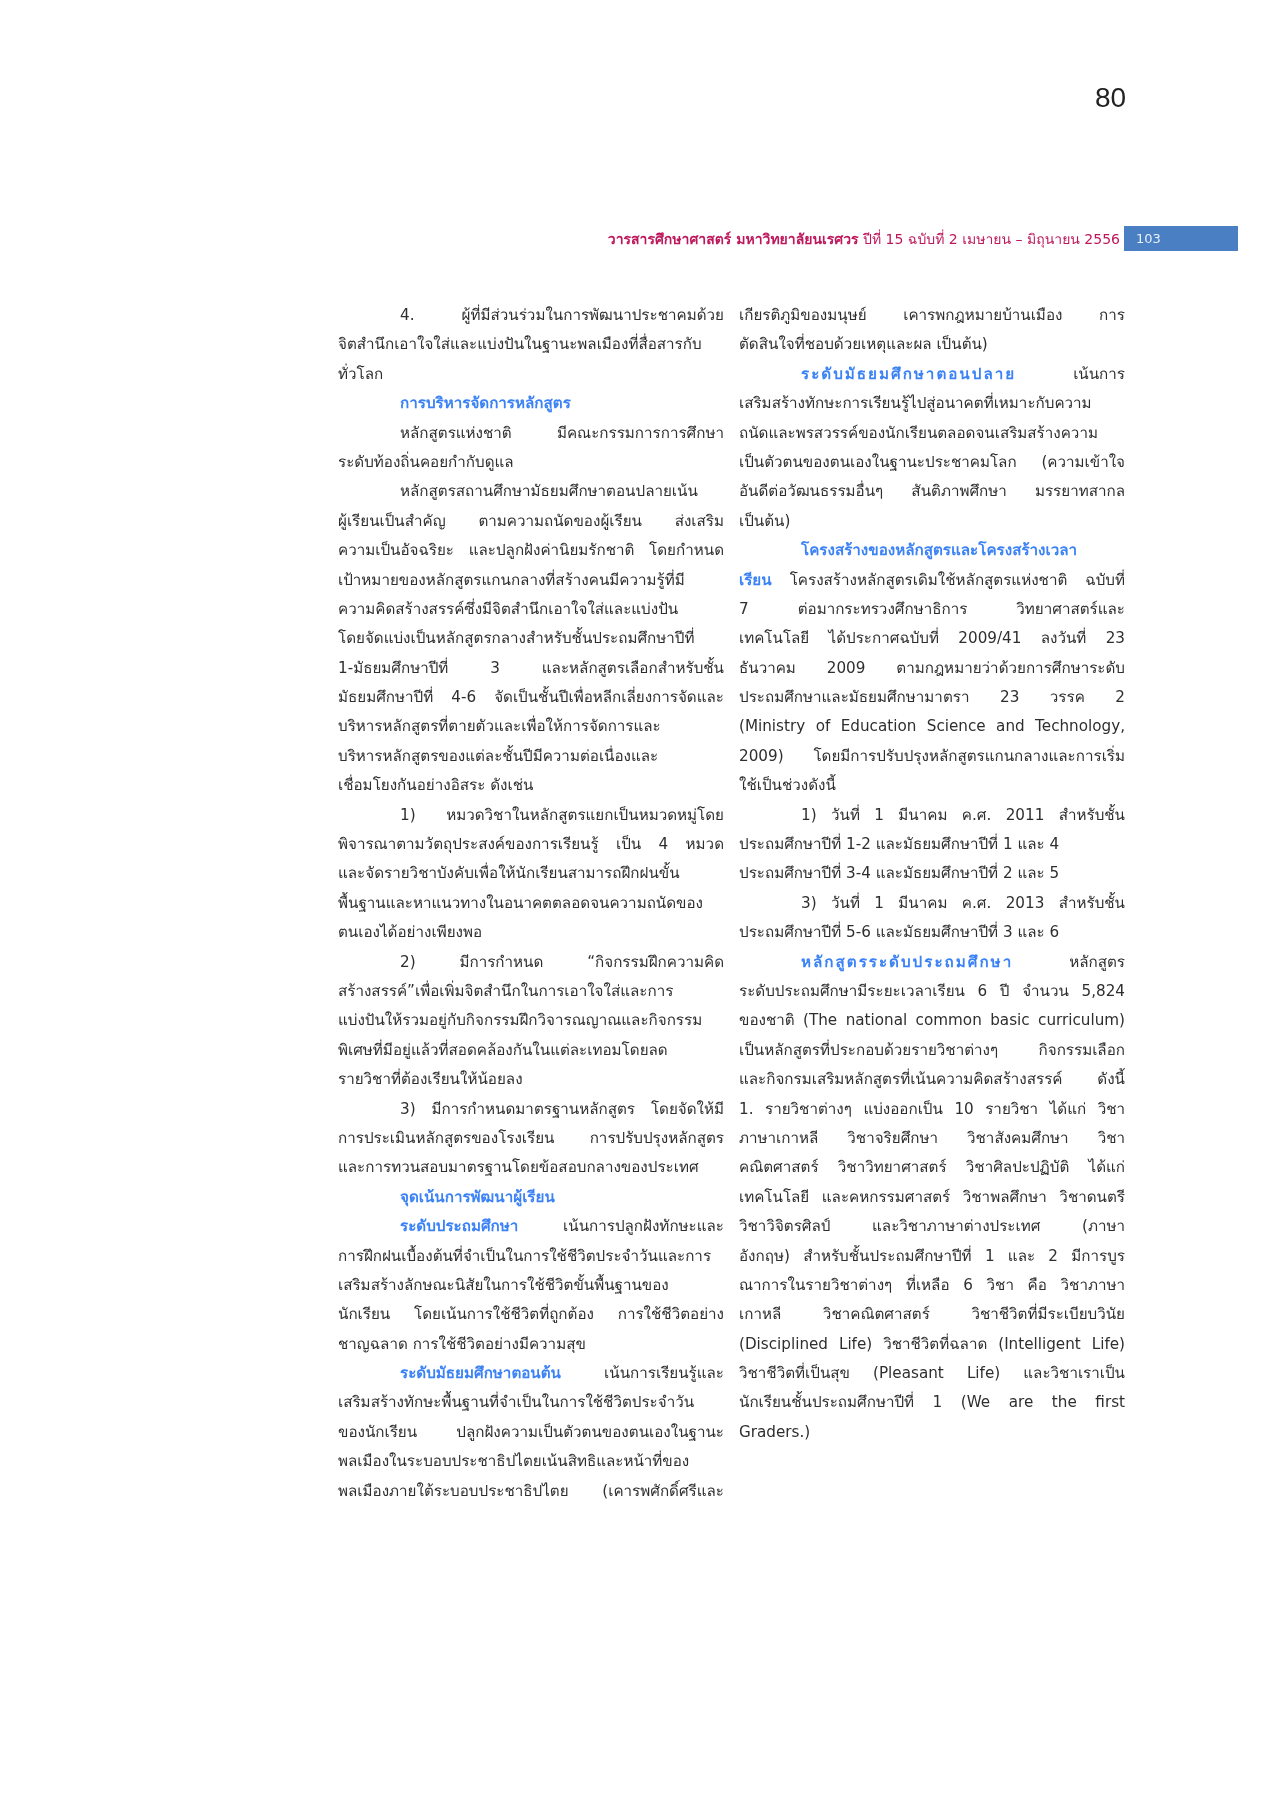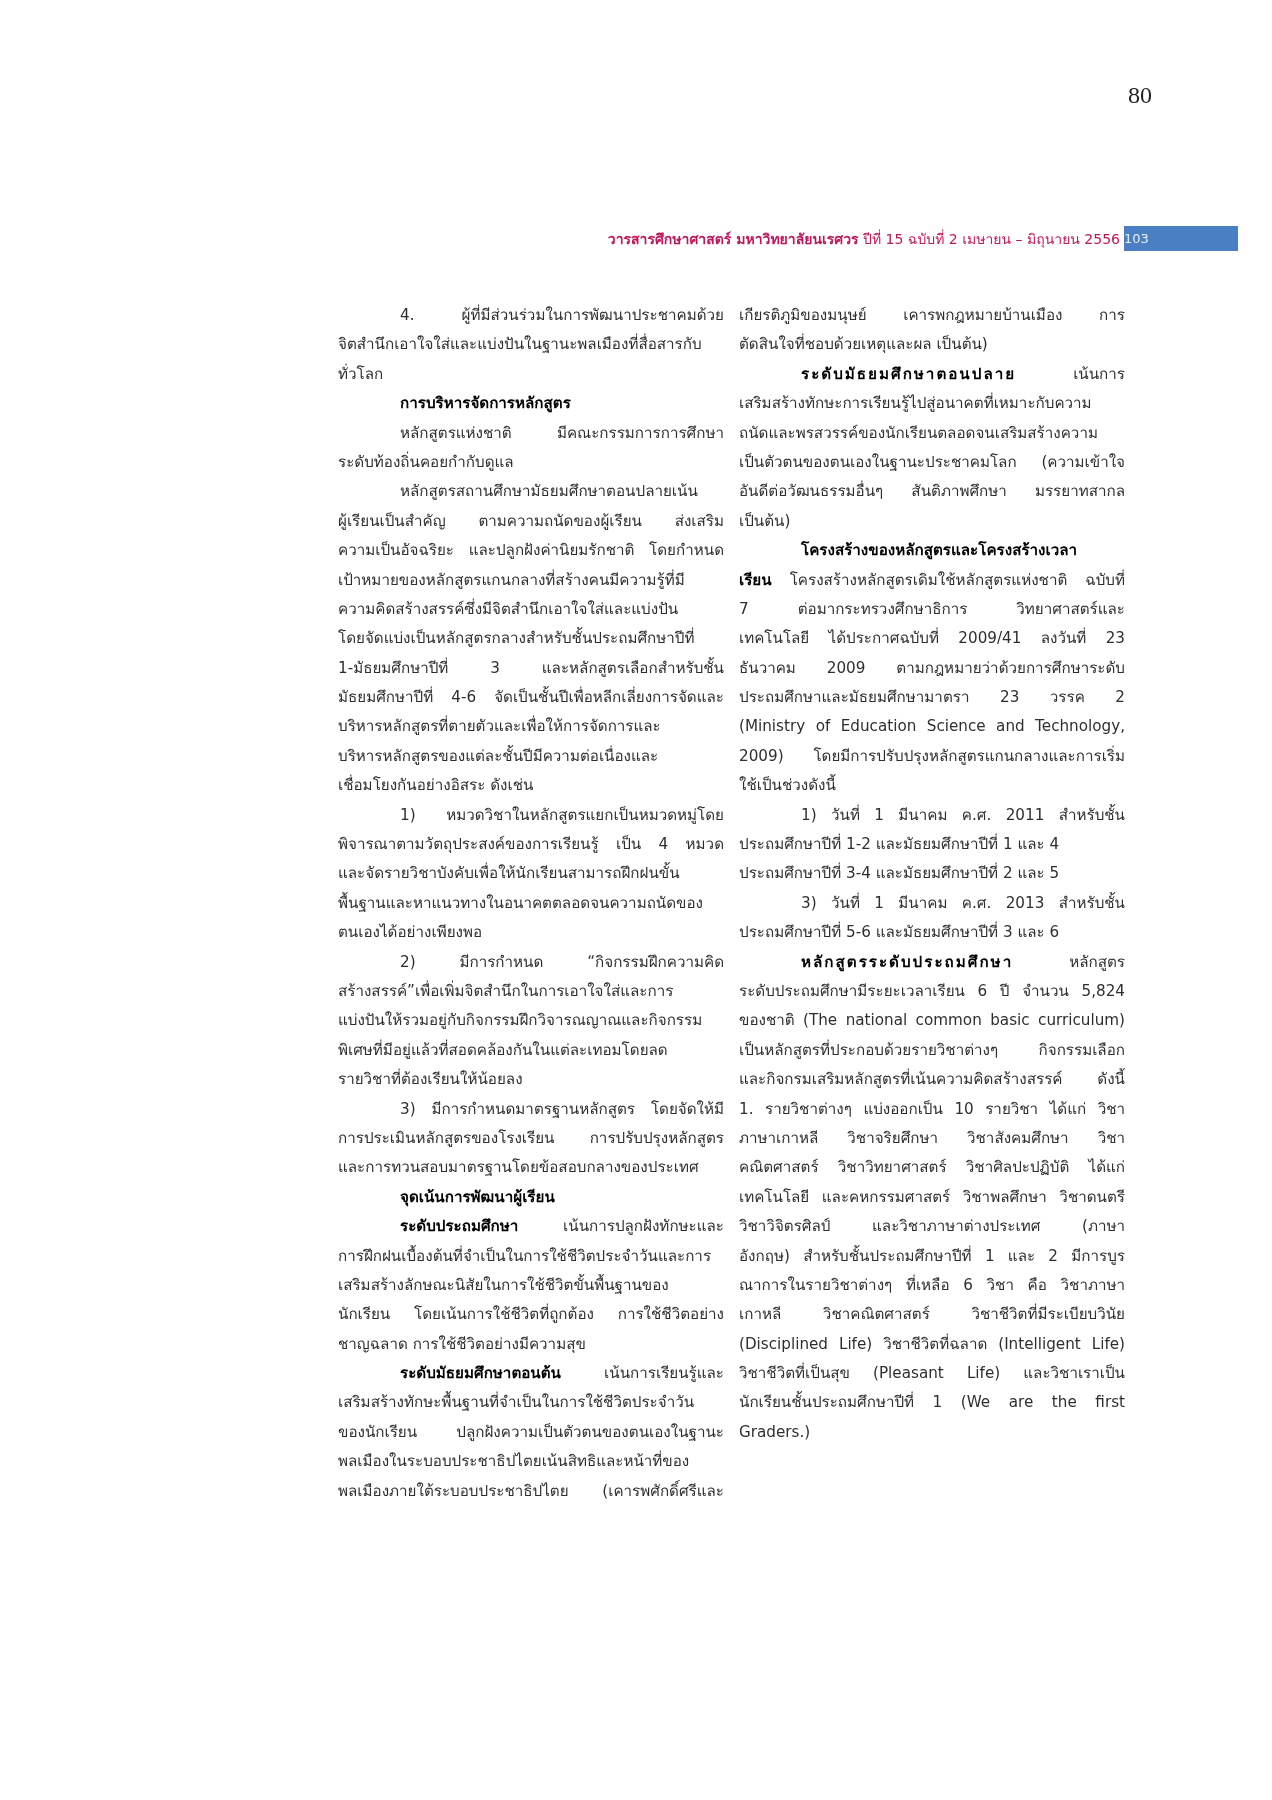--- a/index.html
+++ b/index.html
@@ -1,43 +1,43 @@
 <!DOCTYPE html>
 <html><head>
 <meta charset="utf-8">
 <style>
   html, body { margin: 0; padding: 0; }
   body {
     width: 1272px; height: 1800px; background: #ffffff; position: relative; overflow: hidden;
     font-family: "DejaVu Sans", "Liberation Sans", sans-serif; color: #2b2b2b;
   }
   .page-number {
-    position: absolute; left: 1128px; top: 82px; font-size: 24px; color: #222;
-    font-family: Liberation Serif, serif;
+    position: absolute; left: 1095px; top: 82px; font-size: 28px; color: #222;
+    font-family: Liberation Sans, sans-serif;
   }
   .running-header {
     position: absolute; left: 560px; top: 226px; height: 26px; width: 560px;
     text-align: right; font-size: 14px; line-height: 26px; color: #be185d; white-space: nowrap;
   }
   .running-header b { font-weight: bold; }
   .header-tab {
     position: absolute; left: 1124px; top: 226px; width: 114px; height: 25px;
-    background: #4a7fc4; color: #e8f0fb; font-size: 13px; line-height: 25px; 
+    background: #4a7fc4; color: #e8f0fb; font-size: 13px; line-height: 25px; padding-left: 12px;
     box-sizing: border-box;
   }
   .col {
     position: absolute; top: 301px; width: 386px; font-size: 15.2px; line-height: 29.4px;
     text-align: justify; color: #2e2e2e;
   }
   .col-left { left: 338px; }
   .col-right { left: 705px; margin-left: 34px; }
   .line { display: block; height: 29.4px; white-space: nowrap; overflow: visible; text-align-last: justify; }
   .line.last { text-align-last: left; }
   .indent { padding-left: 62px; }
-  .bold { font-weight: bold; color: #000000; }
+  .bold { font-weight: bold; color: #3b82f6; }
   .spaced { letter-spacing: 2px; }
 </style>
 </head>
 <body>
 
 <div class="page-number">80</div>
 
 <div class="running-header">
   <b>วารสารศึกษาศาสตร์ มหาวิทยาลัยนเรศวร</b><span> ปีที่ 15 ฉบับที่ 2 เมษายน – มิถุนายน 2556</span>
 </div>

